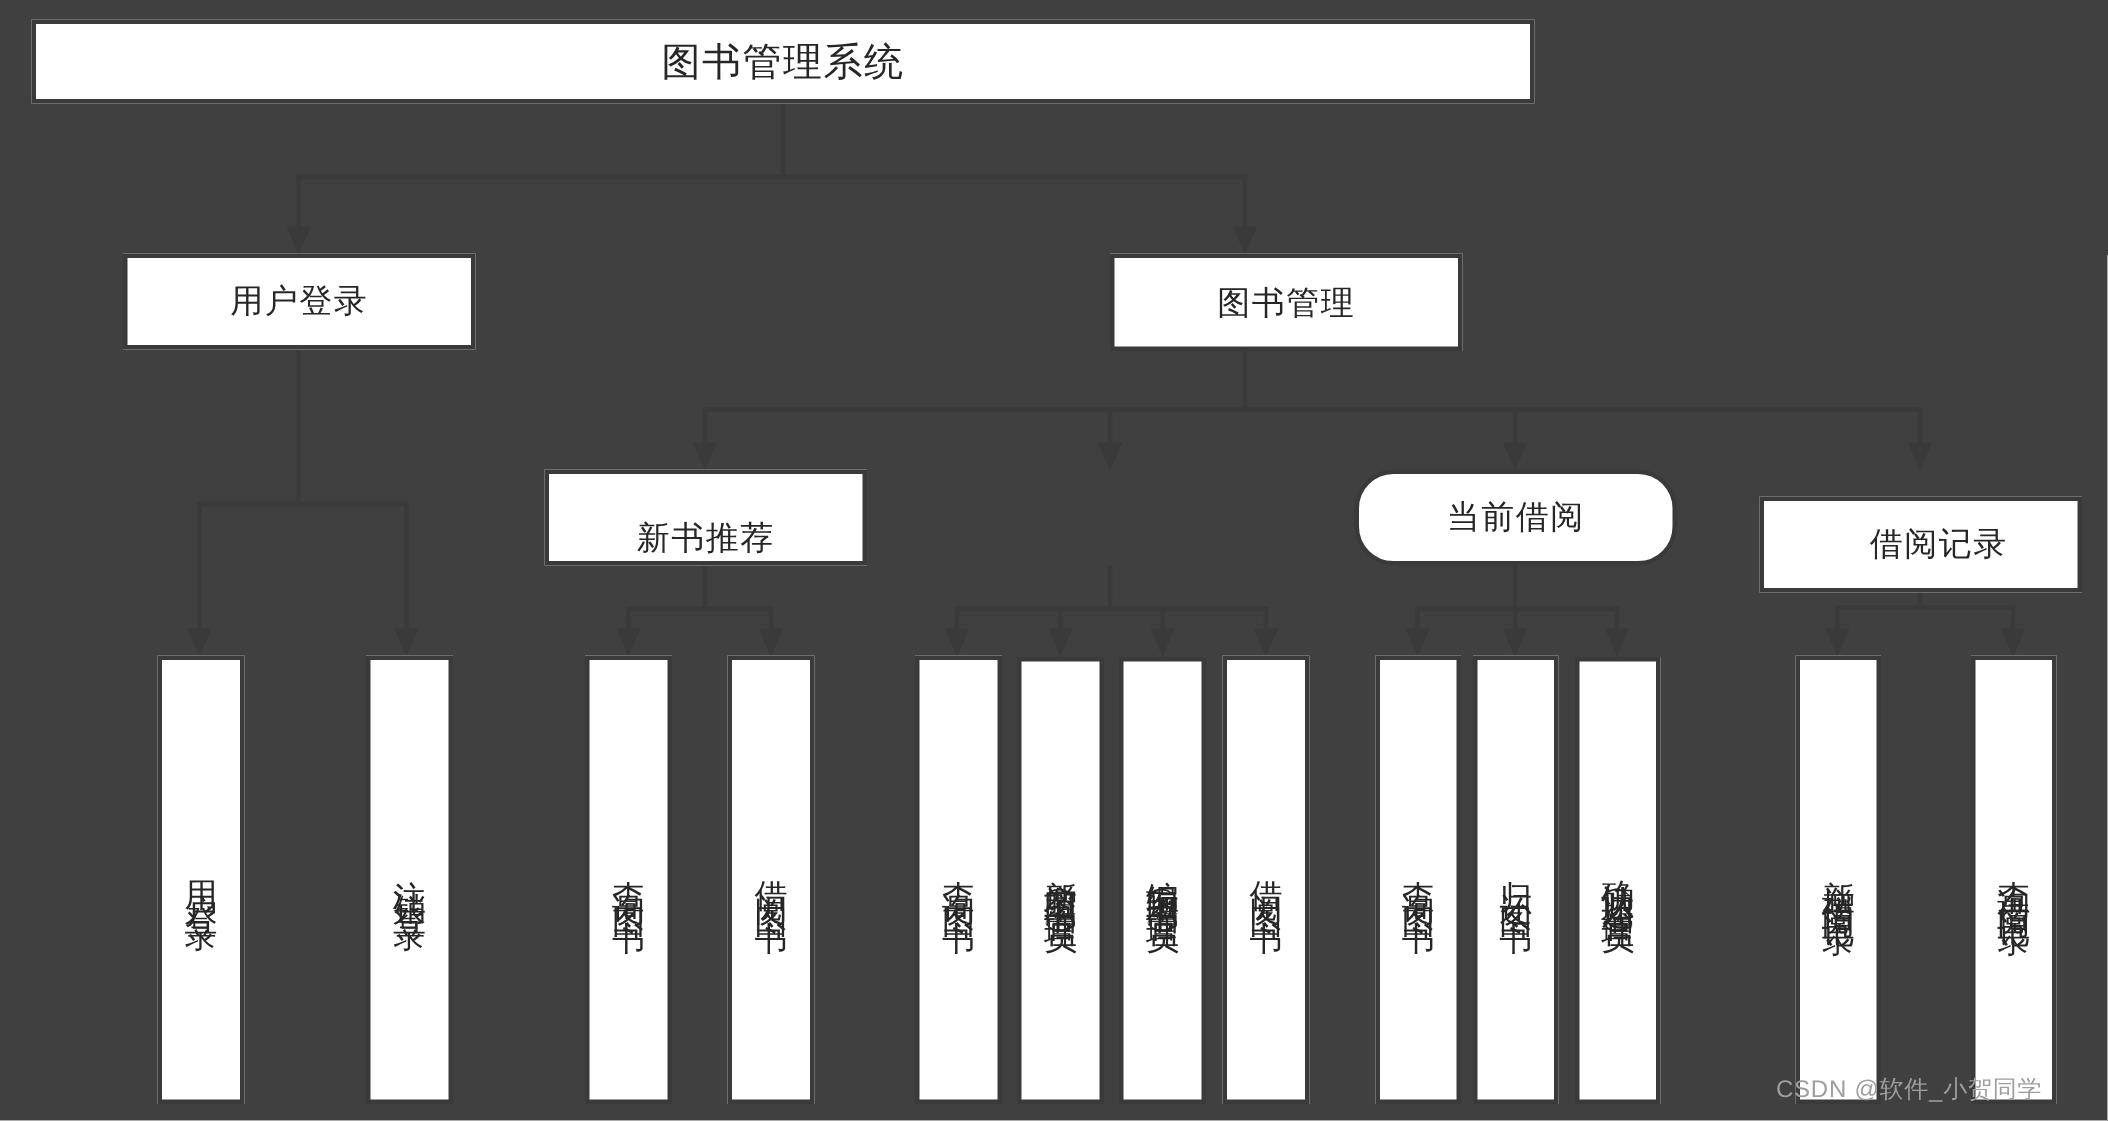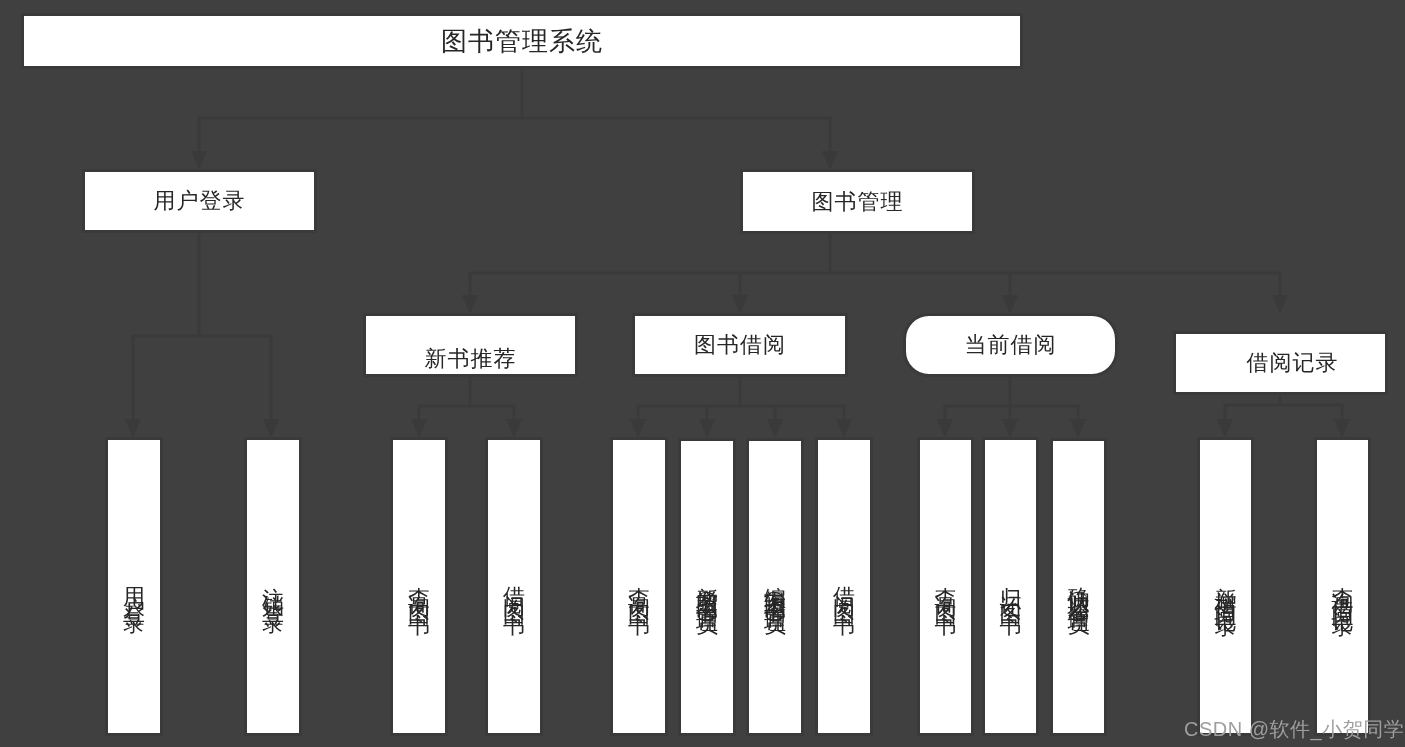--- a/index.html
+++ b/index.html
@@ -37,21 +37,21 @@
     writing-mode: vertical-rl;
     text-orientation: mixed;
     font-size: 22px;
     letter-spacing: 9px;
     white-space: nowrap;
   }
   #watermark {
     position: absolute;
     left: 1184px;
     top: 716px;
-    font-size: 20px;
+    font-size: 16px;
     color: #9e9e9e;
     white-space: nowrap;
     letter-spacing: 0.5px;
   }
 </style>
 </head>
 <body>
 
 <div id="canvas">
 
@@ -124,23 +124,20 @@
   <div class="box" style="left:82px; top:169px; width:235px; height:64px;">
     <span class="hlabel">用户登录</span>
   </div>
   <div class="box" style="left:712px; top:169px; width:235px; height:65px;margin-left:28px;">
     <span class="hlabel">图书管理</span>
   </div>
 
   <div class="box" style="left:363px; top:313px; width:215px; height:64px;align-items:flex-end;">
     <span class="hlabel">新书推荐</span>
   </div>
-  <div class="box" style="left:632px; top:313px; width:216px; height:64px;">
-    <span class="hlabel">图书借阅</span>
-  </div>
   <div class="box" style="left:903px; top:313px; width:215px; height:64px;border-radius:26px;">
     <span class="hlabel">当前借阅</span>
   </div>
   <div class="box" style="left:1173px; top:331px; width:215px; height:64px;padding-left:24px;">
     <span class="hlabel">借阅记录</span>
   </div>
 
   <div class="box" style="left:105px; top:437px; width:58px; height:299px;">
     <span class="vlabel">用户登录</span>
   </div>

